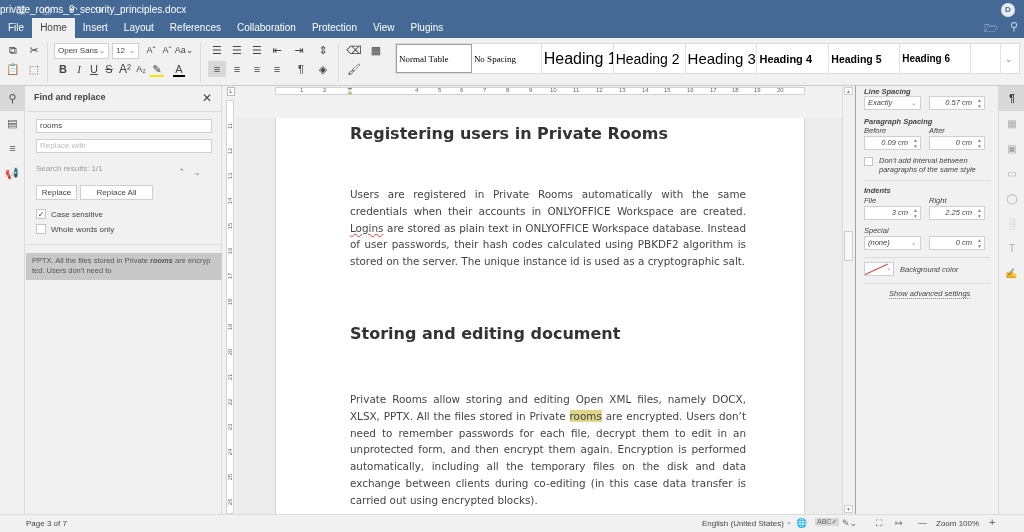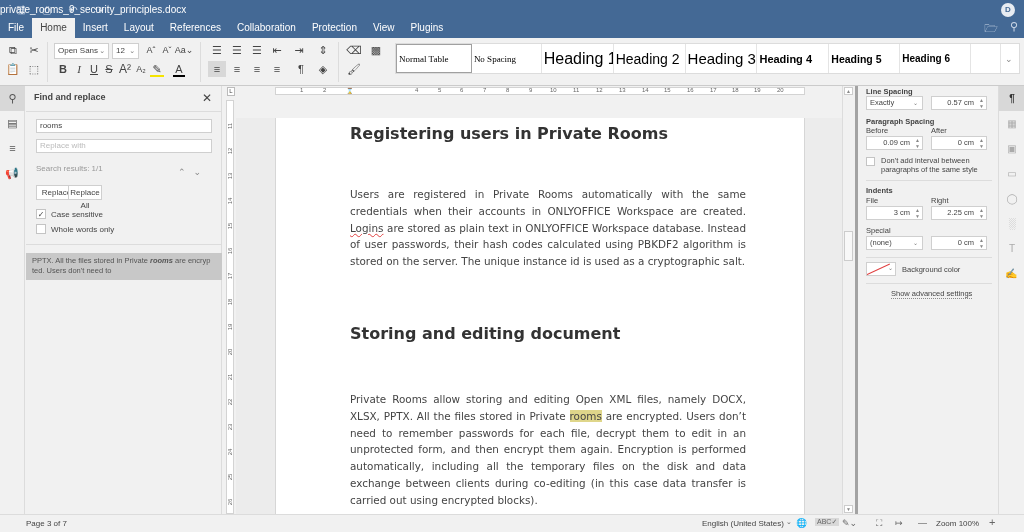--- a/index.html
+++ b/index.html
@@ -44,21 +44,21 @@
   .vruler .num { position: absolute; left: 0px; font-size: 6px; color: #666; transform: rotate(-90deg); }
   .canvas { position: absolute; top: 96px; left: 236px; width: 606px; height: 418px; background: #ececec; overflow: hidden; margin-top: 22px; }
   .page { position: absolute; top: 0; left: 39px; width: 530px; height: 418px; background: #fff; border-left: 1px solid #d6d6d6; border-right: 1px solid #d6d6d6; }
   .h1 { position: absolute; left: 74px; font-family: "DejaVu Sans", sans-serif; font-weight: bold; font-size: 16px; color: #333; }
   .para { position: absolute; left: 74px; width: 396px; font-family: "DejaVu Sans", sans-serif; font-size: 10.4px; line-height: 16.8px; color: #444; text-align: justify; }
   .hl { background: #dfd68a; }
   .squig { text-decoration: underline wavy #e04040; text-decoration-thickness: 1px; }
   .vscroll { position: absolute; top: 86px; left: 842px; width: 12px; height: 428px; background: #f1f1f1; border-left: 1px solid #dcdcdc; }
   .vscroll .thumb { position: absolute; top: 145px; left: 1px; width: 9px; height: 30px; background: #f8f8f8; border: 1px solid #ccc; }
   .vscroll .arr { position: absolute; left: 1px; width: 9px; height: 8px; font-size: 5px; text-align: center; color: #888; background: #fff; border: 1px solid #ccc; }
-  .right-panel { position: absolute; top: 86px; left: 855px; width: 141px; height: 428px; background: #f1f1f1; border-left: 3px solid #a3a3a3; }
+  .right-panel { position: absolute; top: 86px; left: 855px; width: 141px; height: 428px; background: #f1f1f1; border-left: 1px solid #a3a3a3; font-style: italic; }
   .rp-h { position: absolute; left: 8px; font-weight: bold; font-size: 7.5px; color: #444; }
   .rp-l { position: absolute; font-size: 7.5px; color: #444; }
   .rp-field { position: absolute; height: 14px; background: #fff; border: 1px solid #cfcfcf; font-size: 7.5px; line-height: 12px; color: #444; }
   .rp-field .val { position: absolute; right: 12px; }
   .rp-field .lval { position: absolute; left: 3px; }
   .rp-field .spin { position: absolute; right: 2px; top: 0; font-size: 5px; line-height: 6px; color: #888; }
   .rp-field .caret { position: absolute; right: 4px; font-size: 6px; color: #777; }
   .rp-div { position: absolute; left: 8px; width: 126px; height: 1px; background: #dcdcdc; }
   .right-icons { position: absolute; top: 86px; left: 998px; width: 26px; height: 428px; background: #f1f1f1; border-left: 1px solid #dcdcdc; }
   .right-icons .ri { width: 26px; height: 25px; text-align: center; line-height: 25px; font-size: 10px; color: #aaa; }
@@ -163,21 +163,21 @@
 
 <div class="find-panel">
   <div class="fp-title">Find and replace</div>
   <div class="fp-close">✕</div>
   <div class="fp-divider" style="top:25px"></div>
   <div class="fp-input" style="top:33px">rooms</div>
   <div class="fp-input ph" style="top:53px">Replace with</div>
   <div class="fp-label" style="top:78px;left:10px">Search results: 1/1</div>
   <div class="fp-arrows"><span>⌃</span><span>⌄</span></div>
   <div class="fp-btn" style="left:10px;width:41px">Replace</div>
-  <div class="fp-btn" style="left:42px;width:34px">Replace All</div>
+  <div class="fp-btn" style="left:54px;width:73px">Replace All</div>
   <div class="fp-check" style="top:123px">✓</div>
   <div class="fp-check-label" style="top:124px">Case sensitive</div>
   <div class="fp-check" style="top:138px"></div>
   <div class="fp-check-label" style="top:139px">Whole words only</div>
   <div class="fp-divider" style="top:158px"></div>
   <div class="fp-result"><span>PPTX. All the files stored in Private </span><b style="font-style:italic">rooms</b><span> are encryp ted. Users don't need to</span></div>
 </div>
 
 <div class="ruler-corner">L</div>
 <div class="hruler">

